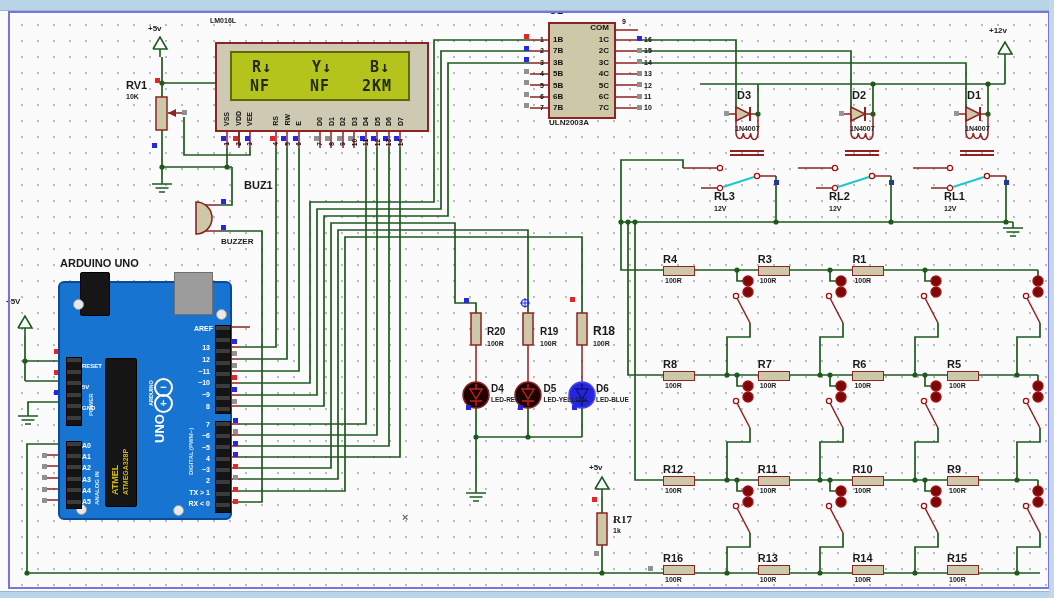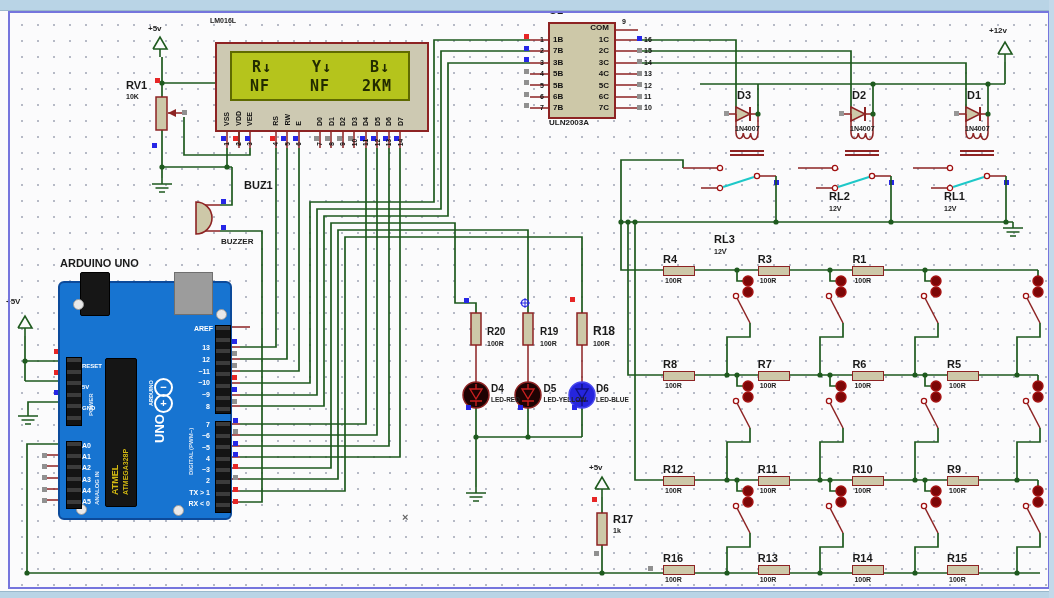--- a/index.html
+++ b/index.html
@@ -550,21 +550,21 @@
       <div style="width:115px;">
         <div class="ref" style="margin-left:8px;">D2</div>
       <div class="val" style="margin-left:6px;margin-top:24px;">1N4007</div>
       </div>
       <div style="width:115px;">
         <div class="ref" style="margin-left:8px;">D1</div>
       <div class="val" style="margin-left:6px;margin-top:24px;">1N4007</div>
       </div>
     </div>
   <div class="lrow" style="left:714px;top:191px;">
-      <div style="width:115px;margin-top:43px;">
+      <div style="width:115px;">
         <div class="ref">RL3</div>
       <div class="val" style="margin-top:3px;">12V</div>
       </div>
       <div style="width:115px;">
         <div class="ref">RL2</div>
       <div class="val" style="margin-top:3px;">12V</div>
       </div>
       <div style="width:115px;">
         <div class="ref">RL1</div>
       <div class="val" style="margin-top:3px;">12V</div>
@@ -591,21 +591,21 @@
       </div>
       <div style="width:52.5px;">
         <div class="ref" style="font-size:10px;">D5</div>
       <div class="val" style="margin-top:2px;font-size:6.5px;">LED-YELLOW</div>
       </div>
       <div style="width:52.5px;">
         <div class="ref" style="font-size:10px;">D6</div>
       <div class="val" style="margin-top:2px;font-size:6.5px;">LED-BLUE</div>
       </div>
     </div>
-  <div class="abs ref" style="left:613px;top:514px;">R17</div>
+  <div class="abs ref" style="left:613px;top:514px;font-family:Liberation Serif, serif;">R17</div>
   <div class="abs val" style="left:613px;top:527px;">1k</div>
 
   <div class="grow" style="top:253px;">
       <div class="gcell">
       <div class="gref">R4</div>
         <div class="gbox"></div>
         <div class="gval">100R</div>
       </div>
       <div class="gcell">
       <div class="gref">R3</div>

